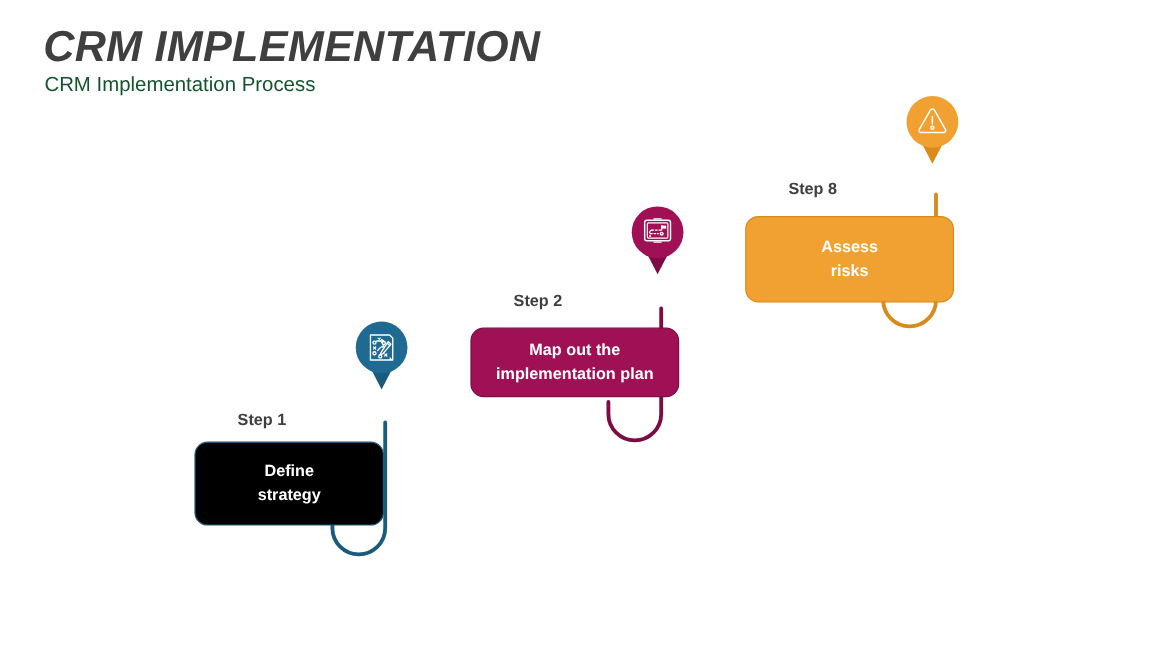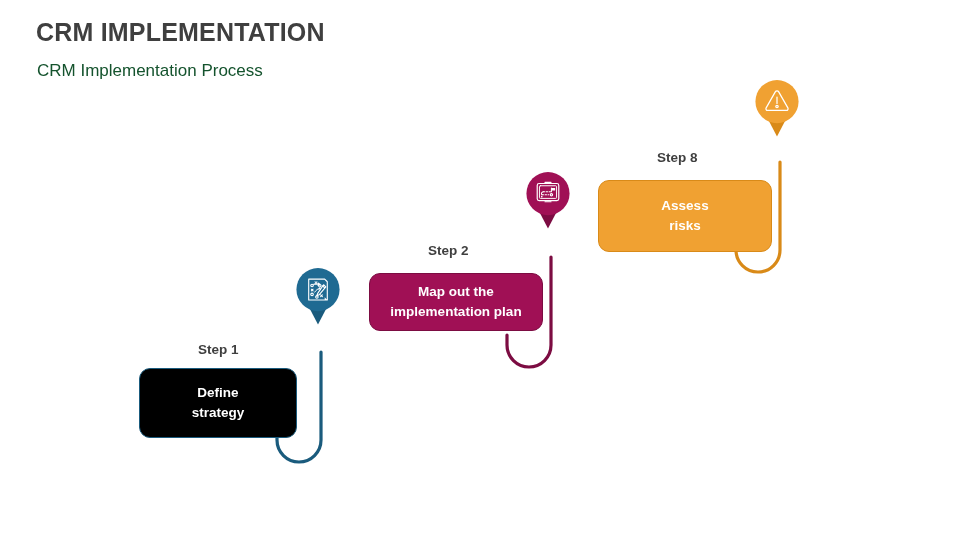--- a/index.html
+++ b/index.html
@@ -18,25 +18,26 @@
     position: absolute;
     left: 0; top: 0;
     width: 960px;
     height: 540px;
     background: #ffffff;
   }
   #title {
     position: absolute;
     left: 36px;
     top: 18px;
-    font-size: 25px;
+    font-size: 36px;
     font-weight: bold;
     color: #3f3f3f;
     letter-spacing: 0.2px;
     white-space: nowrap;
+    font-style: italic;
   }
   #subtitle {
     position: absolute;
     left: 37px;
     top: 61px;
     font-size: 17px;
     font-weight: normal;
     color: #14532d;
     white-space: nowrap;
   }
@@ -53,20 +54,21 @@
     box-sizing: border-box;
     display: flex;
     align-items: center;
     justify-content: center;
     text-align: center;
     color: #ffffff;
     font-size: 13.5px;
     font-weight: bold;
     line-height: 1.45;
     padding: 4px 4px;
+    margin-left: 23px;
   }
   .pin {
     position: absolute;
     width: 58px;
     height: 58px;
   }
   .pin svg { display: block; width: 100%; height: 100%; overflow: visible; }
   .connector {
     position: absolute;
     overflow: visible;

